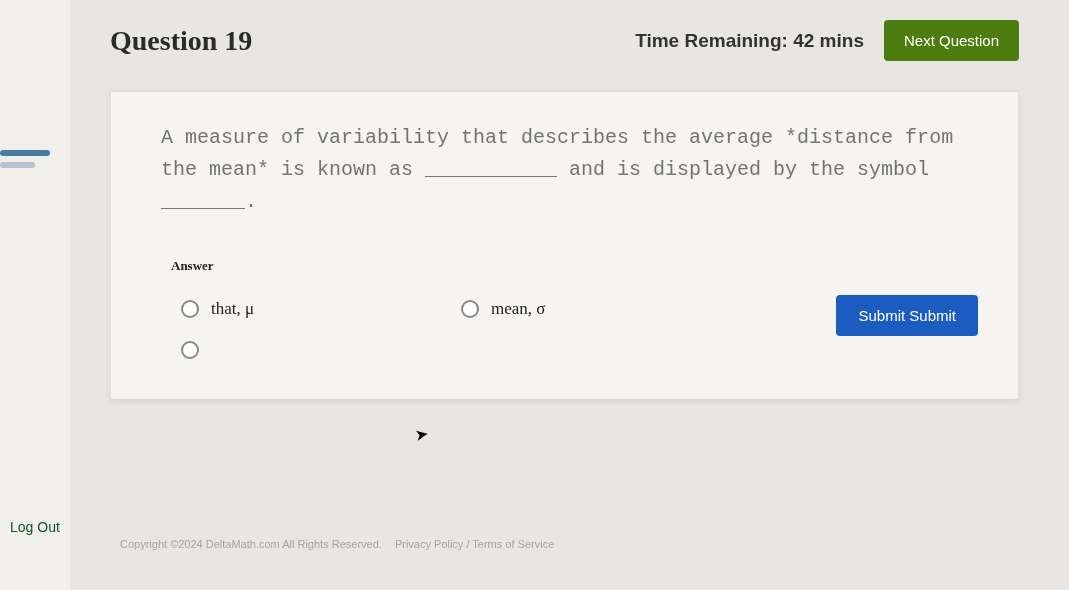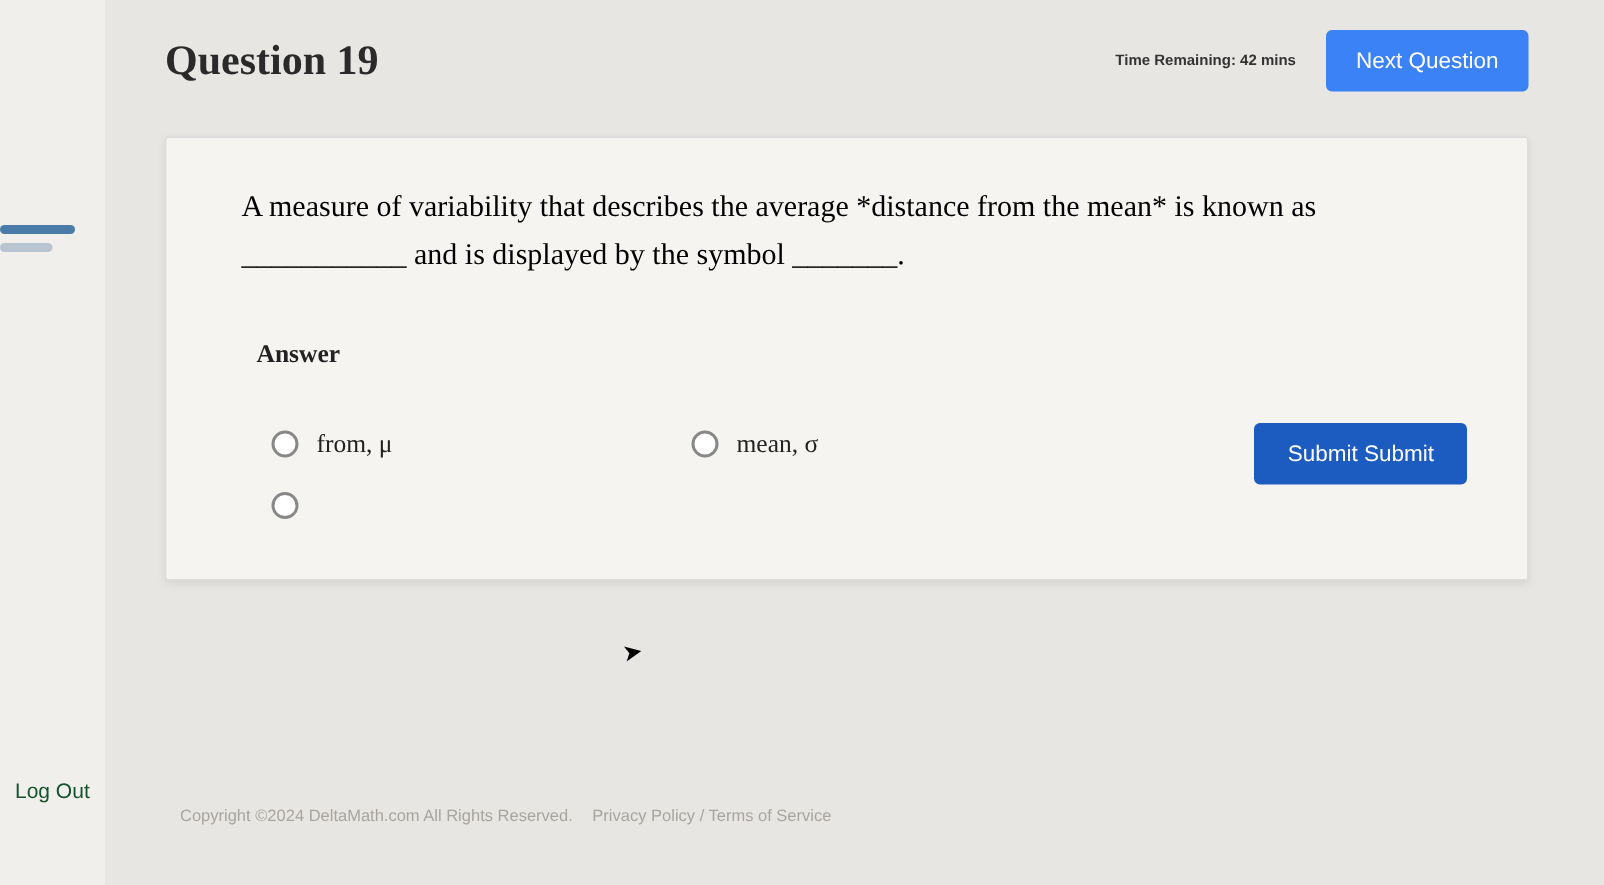--- a/index.html
+++ b/index.html
@@ -70,56 +70,56 @@
       font-weight: bold;
       color: #2a2a2a;
     }
     .header-right {
       display: flex;
       align-items: center;
       gap: 20px;
     }
     .time-text {
       font-family: Arial, sans-serif;
-      font-size: 10px;
+      font-size: 19px;
       font-weight: bold;
       color: #333;
       text-align: right;
     }
     .next-btn {
-      background: #3b82f6;
+      background: #4d7c0f;
       color: #fff;
       font-family: Arial, sans-serif;
       font-size: 15px;
       padding: 12px 20px;
       border: none;
       border-radius: 4px;
       cursor: pointer;
     }
     .card {
       background: #f6f4f1;
       border: 1px solid #ddd;
       border-radius: 2px;
       padding: 30px 40px 40px 40px;
       box-shadow: 0 2px 6px rgba(0,0,0,0.08);
     }
     .prompt {
-      font-family: Liberation Serif, serif;
+      font-family: Liberation Mono, monospace;
       font-size: 20px;
-      color: #000000;
+      color: #737373;
       line-height: 1.6;
       margin-bottom: 40px;
       padding: 0 10px;
     }
     .answer-label {
       font-family: Georgia, serif;
-      font-size: 17px;
+      font-size: 13px;
       font-weight: bold;
       color: #222;
-      margin-bottom: 40px;
+      margin-bottom: 25px;
       margin-left: 20px;
     }
     .options-area {
       display: flex;
       gap: 20px;
       align-items: flex-start;
     }
     .option-grid {
       display: grid;
       grid-template-columns: 260px 280px;
@@ -200,21 +200,21 @@
     </div>
   </div>
 
   <div class="card">
     <div class="prompt">A measure of variability that describes the average *distance from the mean* is known as ___________ and is displayed by the symbol _______.</div>
     <div class="answer-label">Answer</div>
     <div class="options-area">
       <div class="option-grid">
         <div class="option">
           <span class="radio"></span>
-          <span>from, μ</span>
+          <span>that, μ</span>
         </div>
         <div class="option">
           <span class="radio"></span>
           <span>mean, σ</span>
         </div>
         <div class="option">
           <span class="radio"></span>
         </div>
       </div>
       <button class="submit-btn">Submit Submit</button>

